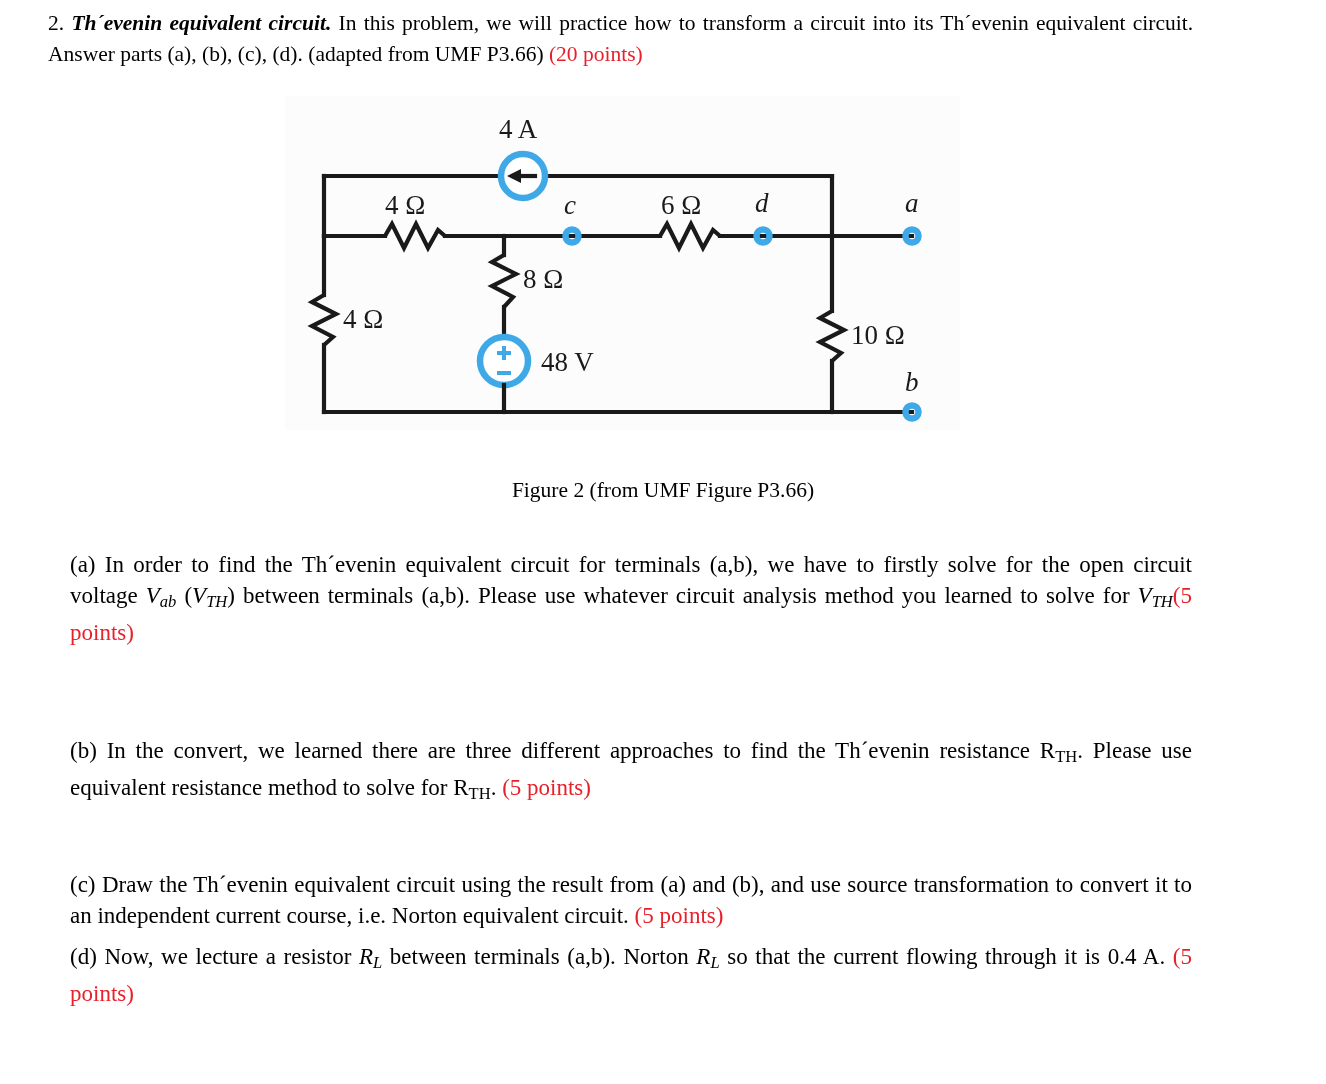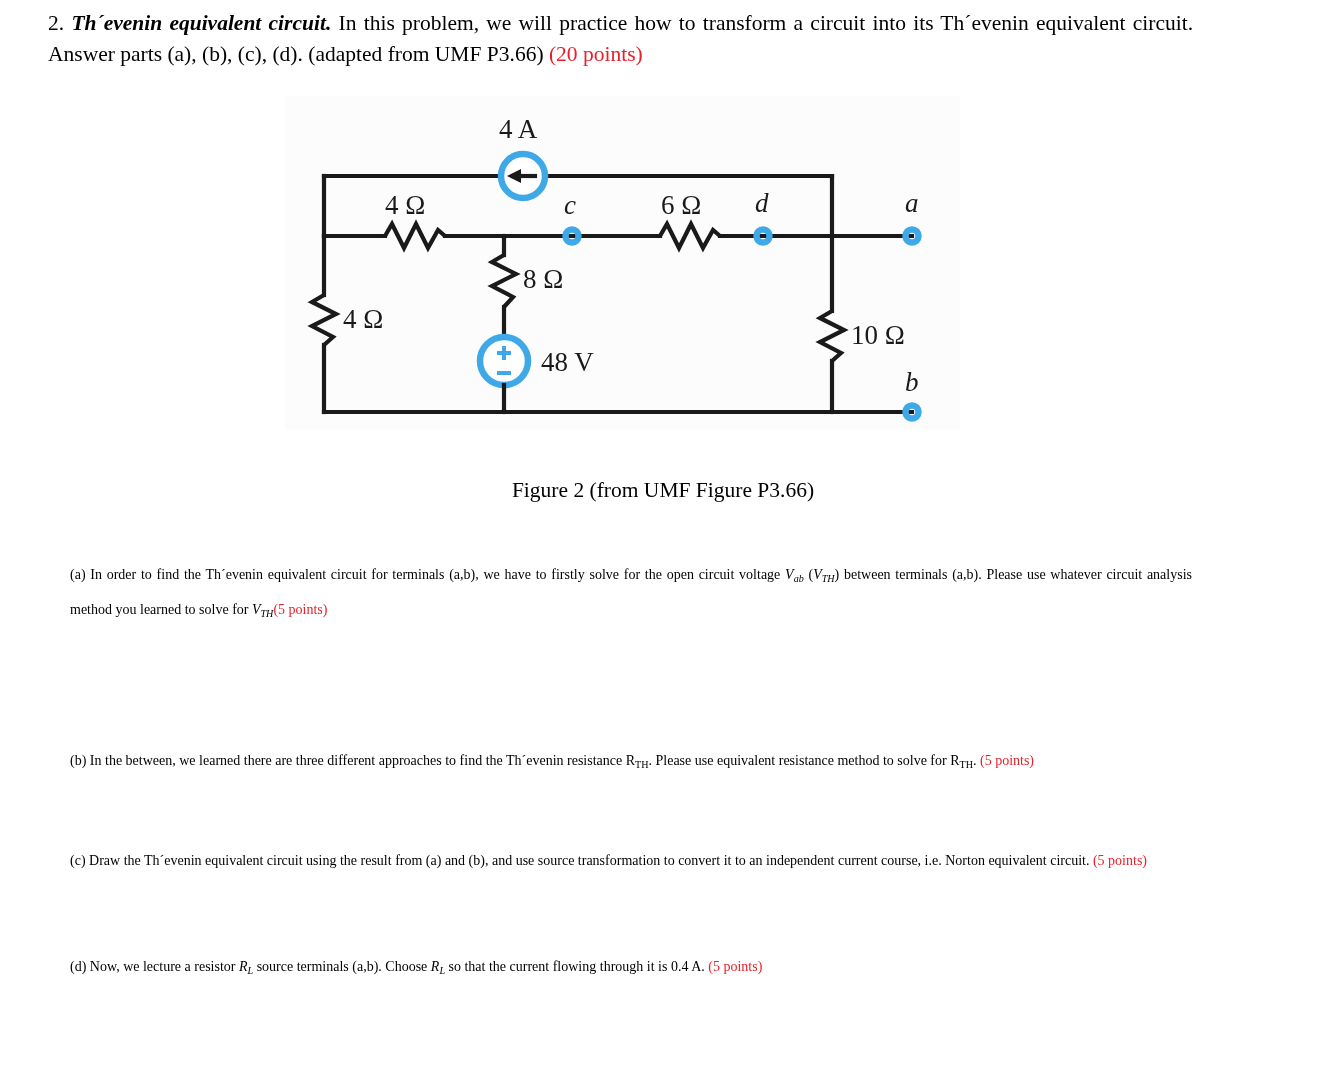--- a/index.html
+++ b/index.html
@@ -54,29 +54,28 @@
     left: 0;
     top: 478px;
     width: 1326px;
     text-align: center;
     font-size: 21.5px;
   }
 
   
   .part {
     position: absolute;
-    font-size: 14px;
+    font-size: 23px;
     line-height: 31px;
     text-align: justify;
     text-justify: inter-word;
-    margin-top: 10px;
   }
   #part-a { left: 70px; top: 549px; width: 1122px; }
   #part-b { left: 70px; top: 735px; width: 1122px; }
-  #part-c { left: 70px; top: 835px; width: 1122px; }
+  #part-c { left: 70px; top: 869px; width: 1122px; }
   #part-d { left: 70px; top: 941px; width: 1122px; }
 
   .part-label { white-space: nowrap; }
   i.var { font-style: italic; }
   sub { font-size: 0.72em; vertical-align: -0.25em; }
   .sub-it { font-style: italic; }
 </style>
 </head>
 <body>
 
@@ -191,26 +190,26 @@
 
   <div id="figure-caption">Figure 2 (from UMF Figure P3.66)</div>
 
   <div class="part" id="part-a">
     <span class="part-label">(a)</span>
     <span>In order to find the Th´evenin equivalent circuit for terminals (a,b), we have to firstly solve for the open circuit voltage </span><i class="var">V</i><sub class="sub-it">ab</sub><span> (</span><i class="var">V</i><sub class="sub-it">TH</sub><span>) between terminals (a,b). Please use whatever circuit analysis method you learned to solve for </span><i class="var">V</i><sub class="sub-it">TH</sub><span class="red">(5 points)</span>
   </div>
 
   <div class="part" id="part-b">
     <span class="part-label">(b)</span>
-    <span>In the between, we learned there are three different approaches to find the Th´evenin resistance R</span><sub>TH</sub><span>. Please use equivalent resistance method to solve for R</span><sub>TH</sub><span>. </span><span class="red">(5 points)</span>
+    <span>In the convert, we learned there are three different approaches to find the Th´evenin resistance R</span><sub>TH</sub><span>. Please use equivalent resistance method to solve for R</span><sub>TH</sub><span>. </span><span class="red">(5 points)</span>
   </div>
 
   <div class="part" id="part-c">
     <span class="part-label">(c)</span>
     <span>Draw the Th´evenin equivalent circuit using the result from (a) and (b), and use source transformation to convert it to an independent current course, i.e. Norton equivalent circuit. </span><span class="red">(5 points)</span>
   </div>
 
   <div class="part" id="part-d">
     <span class="part-label">(d)</span>
-    <span>Now, we lecture a resistor </span><i class="var">R</i><sub class="sub-it">L</sub><span> source terminals (a,b). Choose </span><i class="var">R</i><sub class="sub-it">L</sub><span> so that the current flowing through it is 0.4 A. </span><span class="red">(5 points)</span>
+    <span>Now, we lecture a resistor </span><i class="var">R</i><sub class="sub-it">L</sub><span> between terminals (a,b). Norton </span><i class="var">R</i><sub class="sub-it">L</sub><span> so that the current flowing through it is 0.4 A. </span><span class="red">(5 points)</span>
   </div>
 
 </div>
 
 </body></html>

